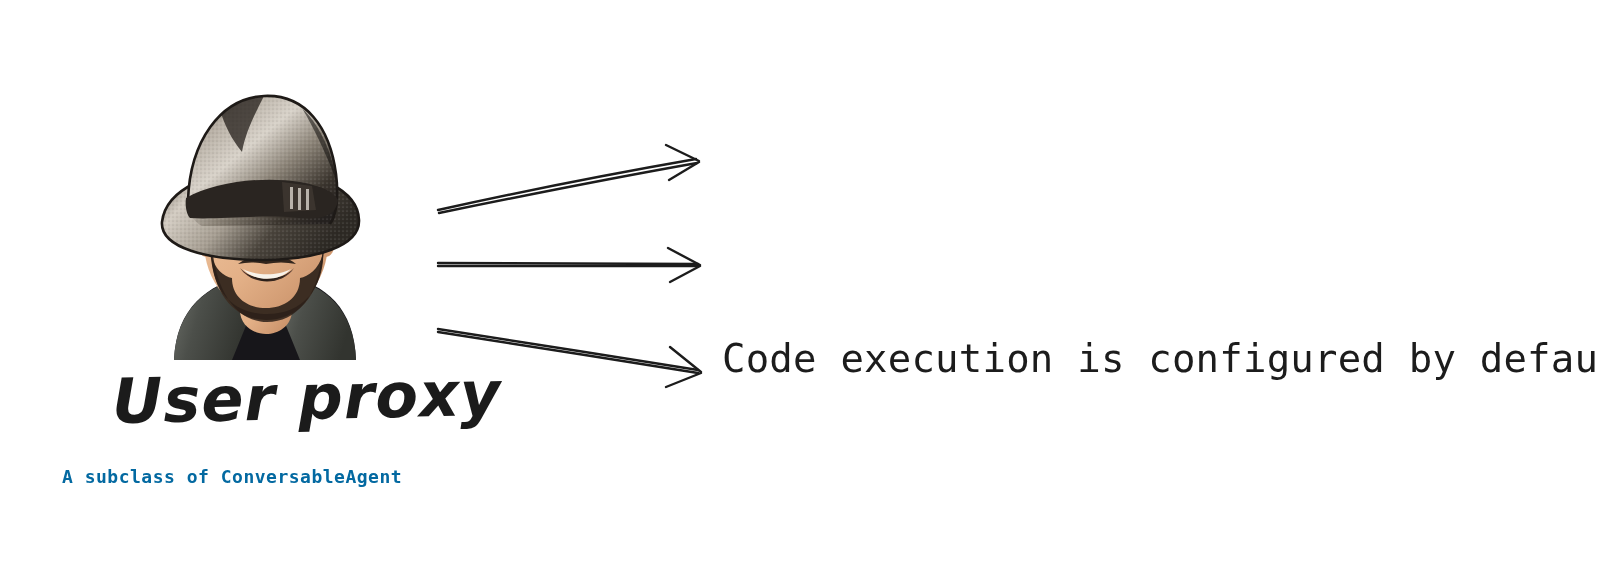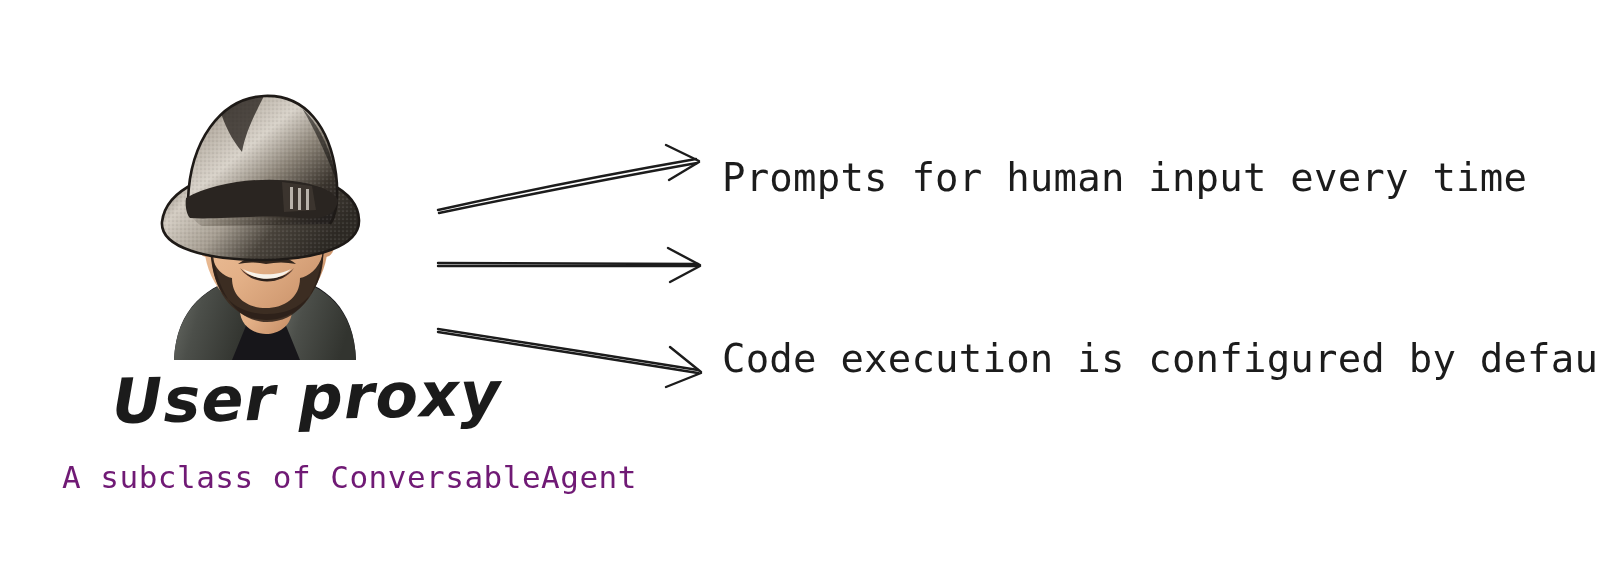--- a/index.html
+++ b/index.html
@@ -49,25 +49,25 @@
     color: #1b1b1b;
     white-space: nowrap;
     transform: rotate(-1.2deg);
     transform-origin: left center;
   }
   #agent-subtitle {
     position: absolute;
     left: 62px;
     top: 460px;
     font-family: "DejaVu Sans Mono", monospace;
-    font-size: 31px;
+    font-size: 18px;
     line-height: 34px;
-    font-weight: 400;
+    font-weight: 700;
     letter-spacing: 0.5px;
-    color: #701a75;
+    color: #0369a1;
     white-space: nowrap;
   }
 
   
   .feature-row {
     position: absolute;
     left: 430px;
     height: 90px;
     width: 1160px;
   }
@@ -226,21 +226,20 @@
 
   <div class="feature-row" id="feature-row-0">
     <svg class="arrow-svg" viewBox="0 0 280 90" xmlns="http://www.w3.org/2000/svg">
       <g fill="none" stroke="#1c1c1c" stroke-width="2.4" stroke-linecap="round">
         <path d="M8 78 C80 62 180 42 266 27"></path>
         <path d="M9 81 C82 66 182 46 267 31"></path>
         <path d="M236 13 L269 29"></path>
         <path d="M239 48 L269 30"></path>
       </g>
     </svg>
-    <div class="feature-text">Prompts for human input every time</div>
   </div>
 
   <div class="feature-row" id="feature-row-1">
     <svg class="arrow-svg" viewBox="0 0 280 90" xmlns="http://www.w3.org/2000/svg">
       <g fill="none" stroke="#1c1c1c" stroke-width="2.4" stroke-linecap="round">
         <path d="M8 41 L268 42"></path>
         <path d="M8 44 L268 44"></path>
         <path d="M238 26 L270 43"></path>
         <path d="M240 60 L270 44"></path>
       </g>

